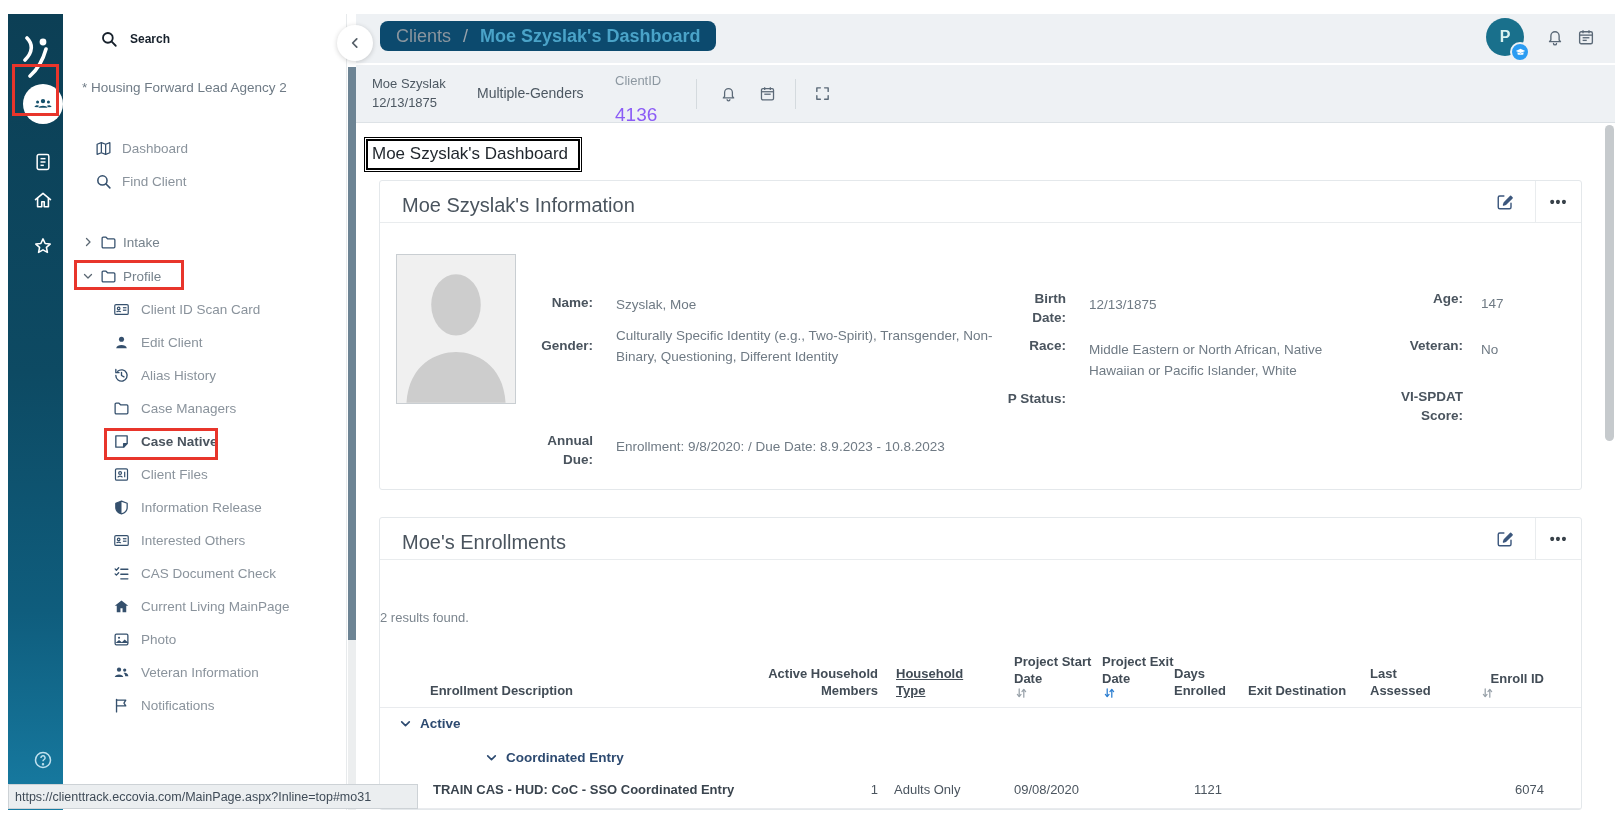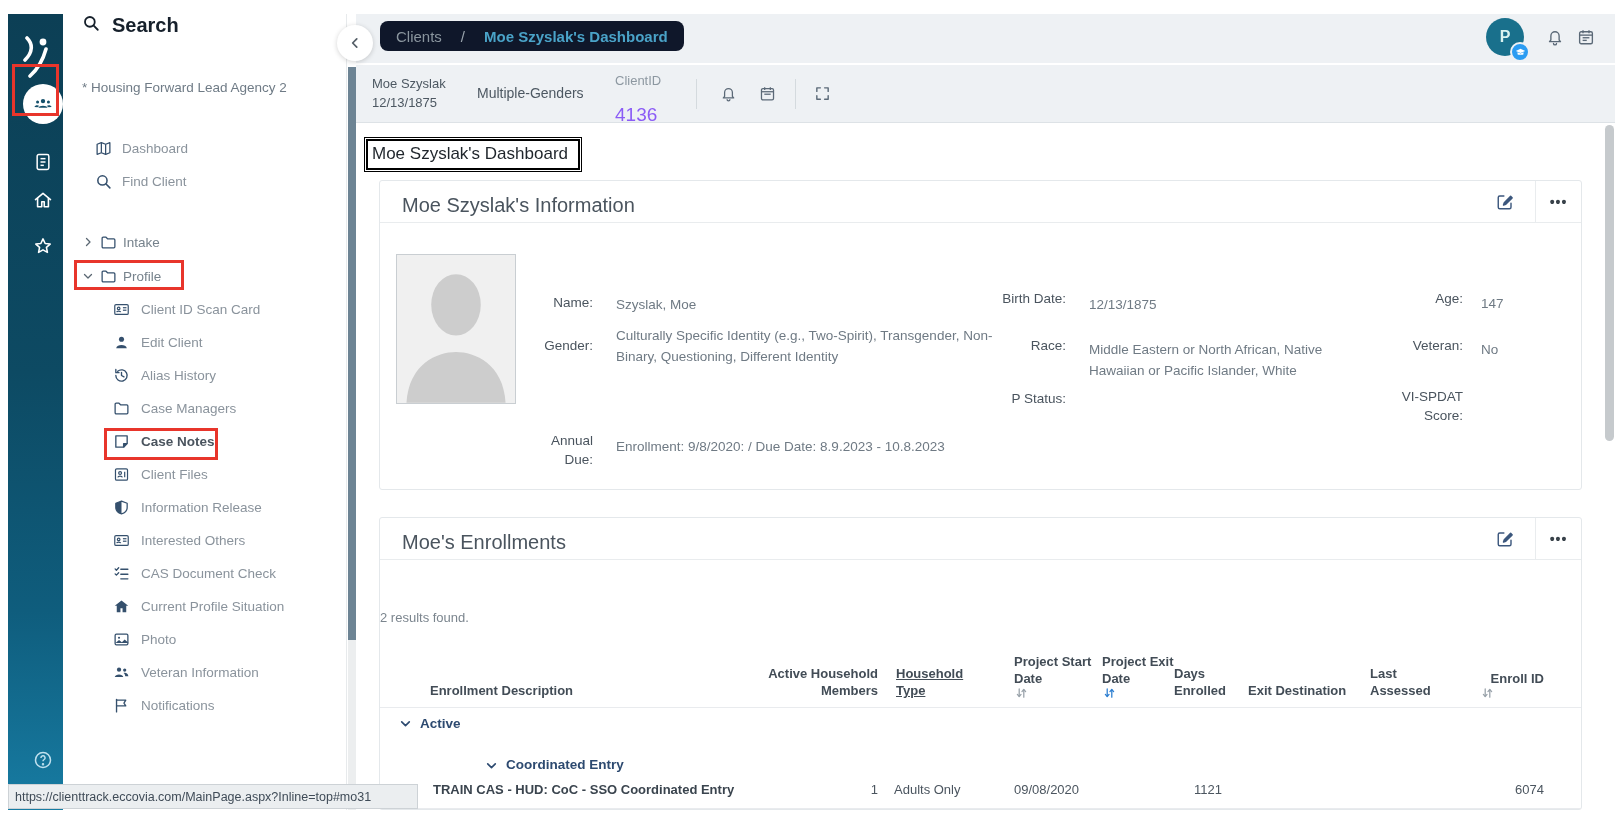--- a/index.html
+++ b/index.html
@@ -13,42 +13,42 @@
   .rail-btn { position:absolute; left:15px; width:40px; height:40px; border-radius:50%;
               display:flex; align-items:center; justify-content:center; color:#fff; }
   .rail-btn.active { background:#fff; color:#14506b; }
   .rail-ico { width:20px; height:20px; }
 
   .annot { position:absolute; border:3px solid #e8352b; z-index:40; pointer-events:none; }
 
   
   .sidebar { position:absolute; left:63px; top:14px; width:284px; height:796px; background:#fff;
              border-right:1px solid #e7eaec; overflow:hidden; }
-  .sb-head { height:50px; display:flex; gap:12px; padding-left:19px;
-             color:#16202b; font-size:20px; font-weight:bold; }
+  .sb-head { height:50px; display:flex; align-items:center; gap:12px; padding-left:37px;
+             color:#16202b; font-size:12px; font-weight:bold; }
   .sb-head .ico { width:18px; height:18px; color:#16202b; }
   .agency { margin:16px 0 0 19px; height:24px; font-size:13.5px; color:#6f7b86; }
   .sb-item { display:flex; align-items:center; font-size:13.5px; color:#8a939c; }
   .sb-item .ico { width:17px; height:17px; color:#35506d; flex:none; }
   .sb-item.main { height:33px; padding-left:32px; gap:10px; }
   .sb-item.folder { height:34px; padding-left:19px; gap:6px; color:#76828c; }
   .sb-item.folder .chev { width:12px; height:12px; color:#5a6772; flex:none; }
   .sb-item.child { height:33px; padding-left:50px; gap:11px; }
   .mainitems { position:absolute; top:118px; left:0; width:100%; }
   .folders1 { position:absolute; top:211px; left:0; width:100%; }
   .children { position:absolute; top:279px; left:0; width:100%; }
   .folders2 { position:absolute; top:708px; left:0; width:100%; }
 
   .sb-scrollbar { position:absolute; left:348px; top:67px; width:8px; height:743px; background:#eceeef; }
   .sb-thumb { position:absolute; left:0; top:0; width:8px; height:573px; background:#6d8494; }
 
   
   .topbar { position:absolute; left:356px; top:14px; width:1259px; height:49px; background:#eef1f4; }
-  .crumb { position:absolute; left:24px; top:7px; height:30px; border-radius:8px; background:#0f172a;
-           display:flex; align-items:center; gap:19px; padding:0 16px; font-size:15px; }
+  .crumb { position:absolute; left:24px; top:7px; height:30px; border-radius:8px; background:#0c4a6e;
+           display:flex; align-items:center; gap:12px; padding:0 16px; font-size:18px; }
   .crumb .root { color:#8a959e; } .crumb .sep { color:#9aa4ad; }
   .crumb .cur { color:#4aa3c8; font-weight:bold; }
   .backbtn { position:absolute; left:337px; top:25px; width:36px; height:36px; border-radius:50%; background:#fff;
              box-shadow:0 1px 5px rgba(0,0,0,.18); display:flex; align-items:center; justify-content:center;
              color:#555f68; z-index:30; }
   .avatar { position:absolute; left:1486px; top:18px; width:38px; height:38px; border-radius:50%;
             background:#19708c; color:#d9f3f0; font-size:16px; font-weight:bold;
             display:flex; align-items:center; justify-content:center; }
   .avatar-badge { position:absolute; left:1510px; top:42px; width:20px; height:20px; border-radius:50%;
             background:#2b9cf2; border:2px solid #eef1f4; display:flex; align-items:center; justify-content:center; color:#fff; }
@@ -73,21 +73,21 @@
   .card-title { position:absolute; left:22px; top:13px; font-size:20px; color:#4a545e; }
   .card-actions { position:absolute; right:0; top:0; height:42px; display:flex; }
   .act-edit { width:60px; height:42px; display:flex; align-items:center; justify-content:center; color:#3c577d; }
   .act-div { width:1px; height:42px; background:#e9ecee; }
   .act-menu { width:45px; height:42px; display:flex; align-items:center; justify-content:center;
               color:#39424a; font-size:14px; font-weight:bold; letter-spacing:1px; }
 
   .info-card { top:56px; height:310px; }
   .photo { position:absolute; left:16px; top:73px; width:120px; height:150px; background:#f0f0f0;
            border:1px solid #c9ced2; }
-  .f-label { position:absolute; font-size:13.5px; font-weight:normal; color:#4a545e; text-align:right; line-height:19px; }
+  .f-label { position:absolute; font-size:13.5px; font-weight:bold; color:#4a545e; text-align:right; line-height:19px; }
   .f-value { position:absolute; font-size:13.5px; color:#6f7a84; line-height:21px; }
 
   .enr-card { top:393px; height:293px; }
   .results { position:absolute; left:0; right:0; top:92px; text-align:left; font-size:13px; color:#7b858e; }
   .thead { position:absolute; left:0; right:0; top:128px; height:62px; border-bottom:1px solid #e9ebee; }
   .th { position:absolute; bottom:8px; font-size:13px; font-weight:bold; color:#424c56; line-height:17px; }
   .sort { width:11px; height:12px; color:#9aa3ab; vertical-align:-1px; margin-left:2px; }
   .sort.on { color:#2e7fd1; }
   .c-desc { left:50px; width:325px;margin-top:9px; }
   .c-members { left:370px; width:128px; text-align:right; }
@@ -95,21 +95,21 @@
   .c-start { left:634px; width:88px; }
   .c-exit { left:722px; width:80px; }
   .c-days { left:794px; width:66px; }
   .c-dest { left:868px; width:118px; }
   .c-last { left:990px; width:75px; }
   .c-id { left:1100px; width:64px; text-align:right; }
   .grp { position:absolute; left:0; right:0; height:30px; display:flex; align-items:center; gap:8px;
          color:#2d4a70; font-size:13.5px; font-weight:bold; }
   .grp .chev { width:13px; height:13px; color:#2d4a70; flex:none; }
   .grp1 { top:190px; padding-left:19px; }
-  .grp2 { top:224px; padding-left:105px;align-items:flex-end; }
+  .grp2 { top:224px; padding-left:105px; }
   .trow { position:absolute; left:0; right:0; top:256px; height:35px; border-bottom:1px solid #e9ebee; }
   .td { position:absolute; top:8px; font-size:13px; color:#4b555f; }
   .td.b { font-weight:bold; color:#3a444e; }
 
   .right-scrollbar { position:absolute; left:1605px; top:125px; width:9px; height:316px; background:#c6cacd; border-radius:5px; }
 
   .statusbar { position:absolute; left:8px; top:784px; width:410px; height:25px; background:#ebeef0;
                border:1px solid #cdd2d6; display:flex; align-items:center; padding-left:6px;
                font-size:12.5px; color:#3f4b57; z-index:50; }
 
@@ -242,21 +242,21 @@
       <svg class="ico" viewBox="0 0 24 24" fill="none" stroke="currentColor" stroke-width="1.8" stroke-linejoin="round">
           <path d="M3 7.5V6a1.5 1.5 0 0 1 1.5-1.5h4L11 7h8.5A1.5 1.5 0 0 1 21 8.5V18a1.5 1.5 0 0 1-1.5 1.5h-15A1.5 1.5 0 0 1 3 18z"></path>
         </svg>
       <span>Case Managers</span>
     </div>
     <div class="sb-item child" style="color:#4a545e;font-weight:bold;">
       <svg class="ico" viewBox="0 0 24 24" fill="none" stroke="currentColor" stroke-width="1.9" stroke-linejoin="round">
           <path d="M4 4h16v11l-5 5H4z"></path>
           <path d="M15 20v-5h5" fill="currentColor"></path>
         </svg>
-      <span>Case Notes</span>
+      <span>Case Native</span>
     </div>
     <div class="sb-item child">
       <svg class="ico" viewBox="0 0 24 24" fill="none" stroke="currentColor" stroke-width="1.7">
           <rect x="3.5" y="4" width="17" height="16" rx="1.8"></rect>
           <circle cx="10" cy="10" r="2"></circle>
           <path d="M6.8 16c.5-2.4 5.9-2.4 6.4 0"></path>
           <line x1="16.5" y1="8" x2="16.5" y2="16"></line>
         </svg>
       <span>Client Files</span>
     </div>
@@ -284,21 +284,21 @@
           <polyline points="3 12.5 4.8 14.3 8 11"></polyline>
           <line x1="11" y1="13" x2="21" y2="13"></line>
           <line x1="11" y1="19.5" x2="21" y2="19.5"></line>
         </svg>
       <span>CAS Document Check</span>
     </div>
     <div class="sb-item child">
       <svg class="ico" viewBox="0 0 24 24" fill="currentColor">
           <path d="M12 3.5 2.5 11h2.8v9h5.2v-5.5h3V20h5.2v-9h2.8z"></path>
         </svg>
-      <span>Current Profile Situation</span>
+      <span>Current Living MainPage</span>
     </div>
     <div class="sb-item child">
       <svg class="ico" viewBox="0 0 24 24" fill="none" stroke="currentColor" stroke-width="1.8" stroke-linejoin="round">
           <rect x="3" y="4.5" width="18" height="15" rx="1.8"></rect>
           <circle cx="8.5" cy="9.5" r="1.5" fill="currentColor" stroke="none"></circle>
           <path d="M3.5 17l5-4.2 4 3.2 4-4 5.5 5" fill="currentColor" stroke="none"></path>
         </svg>
       <span>Photo</span>
     </div>
     <div class="sb-item child">

